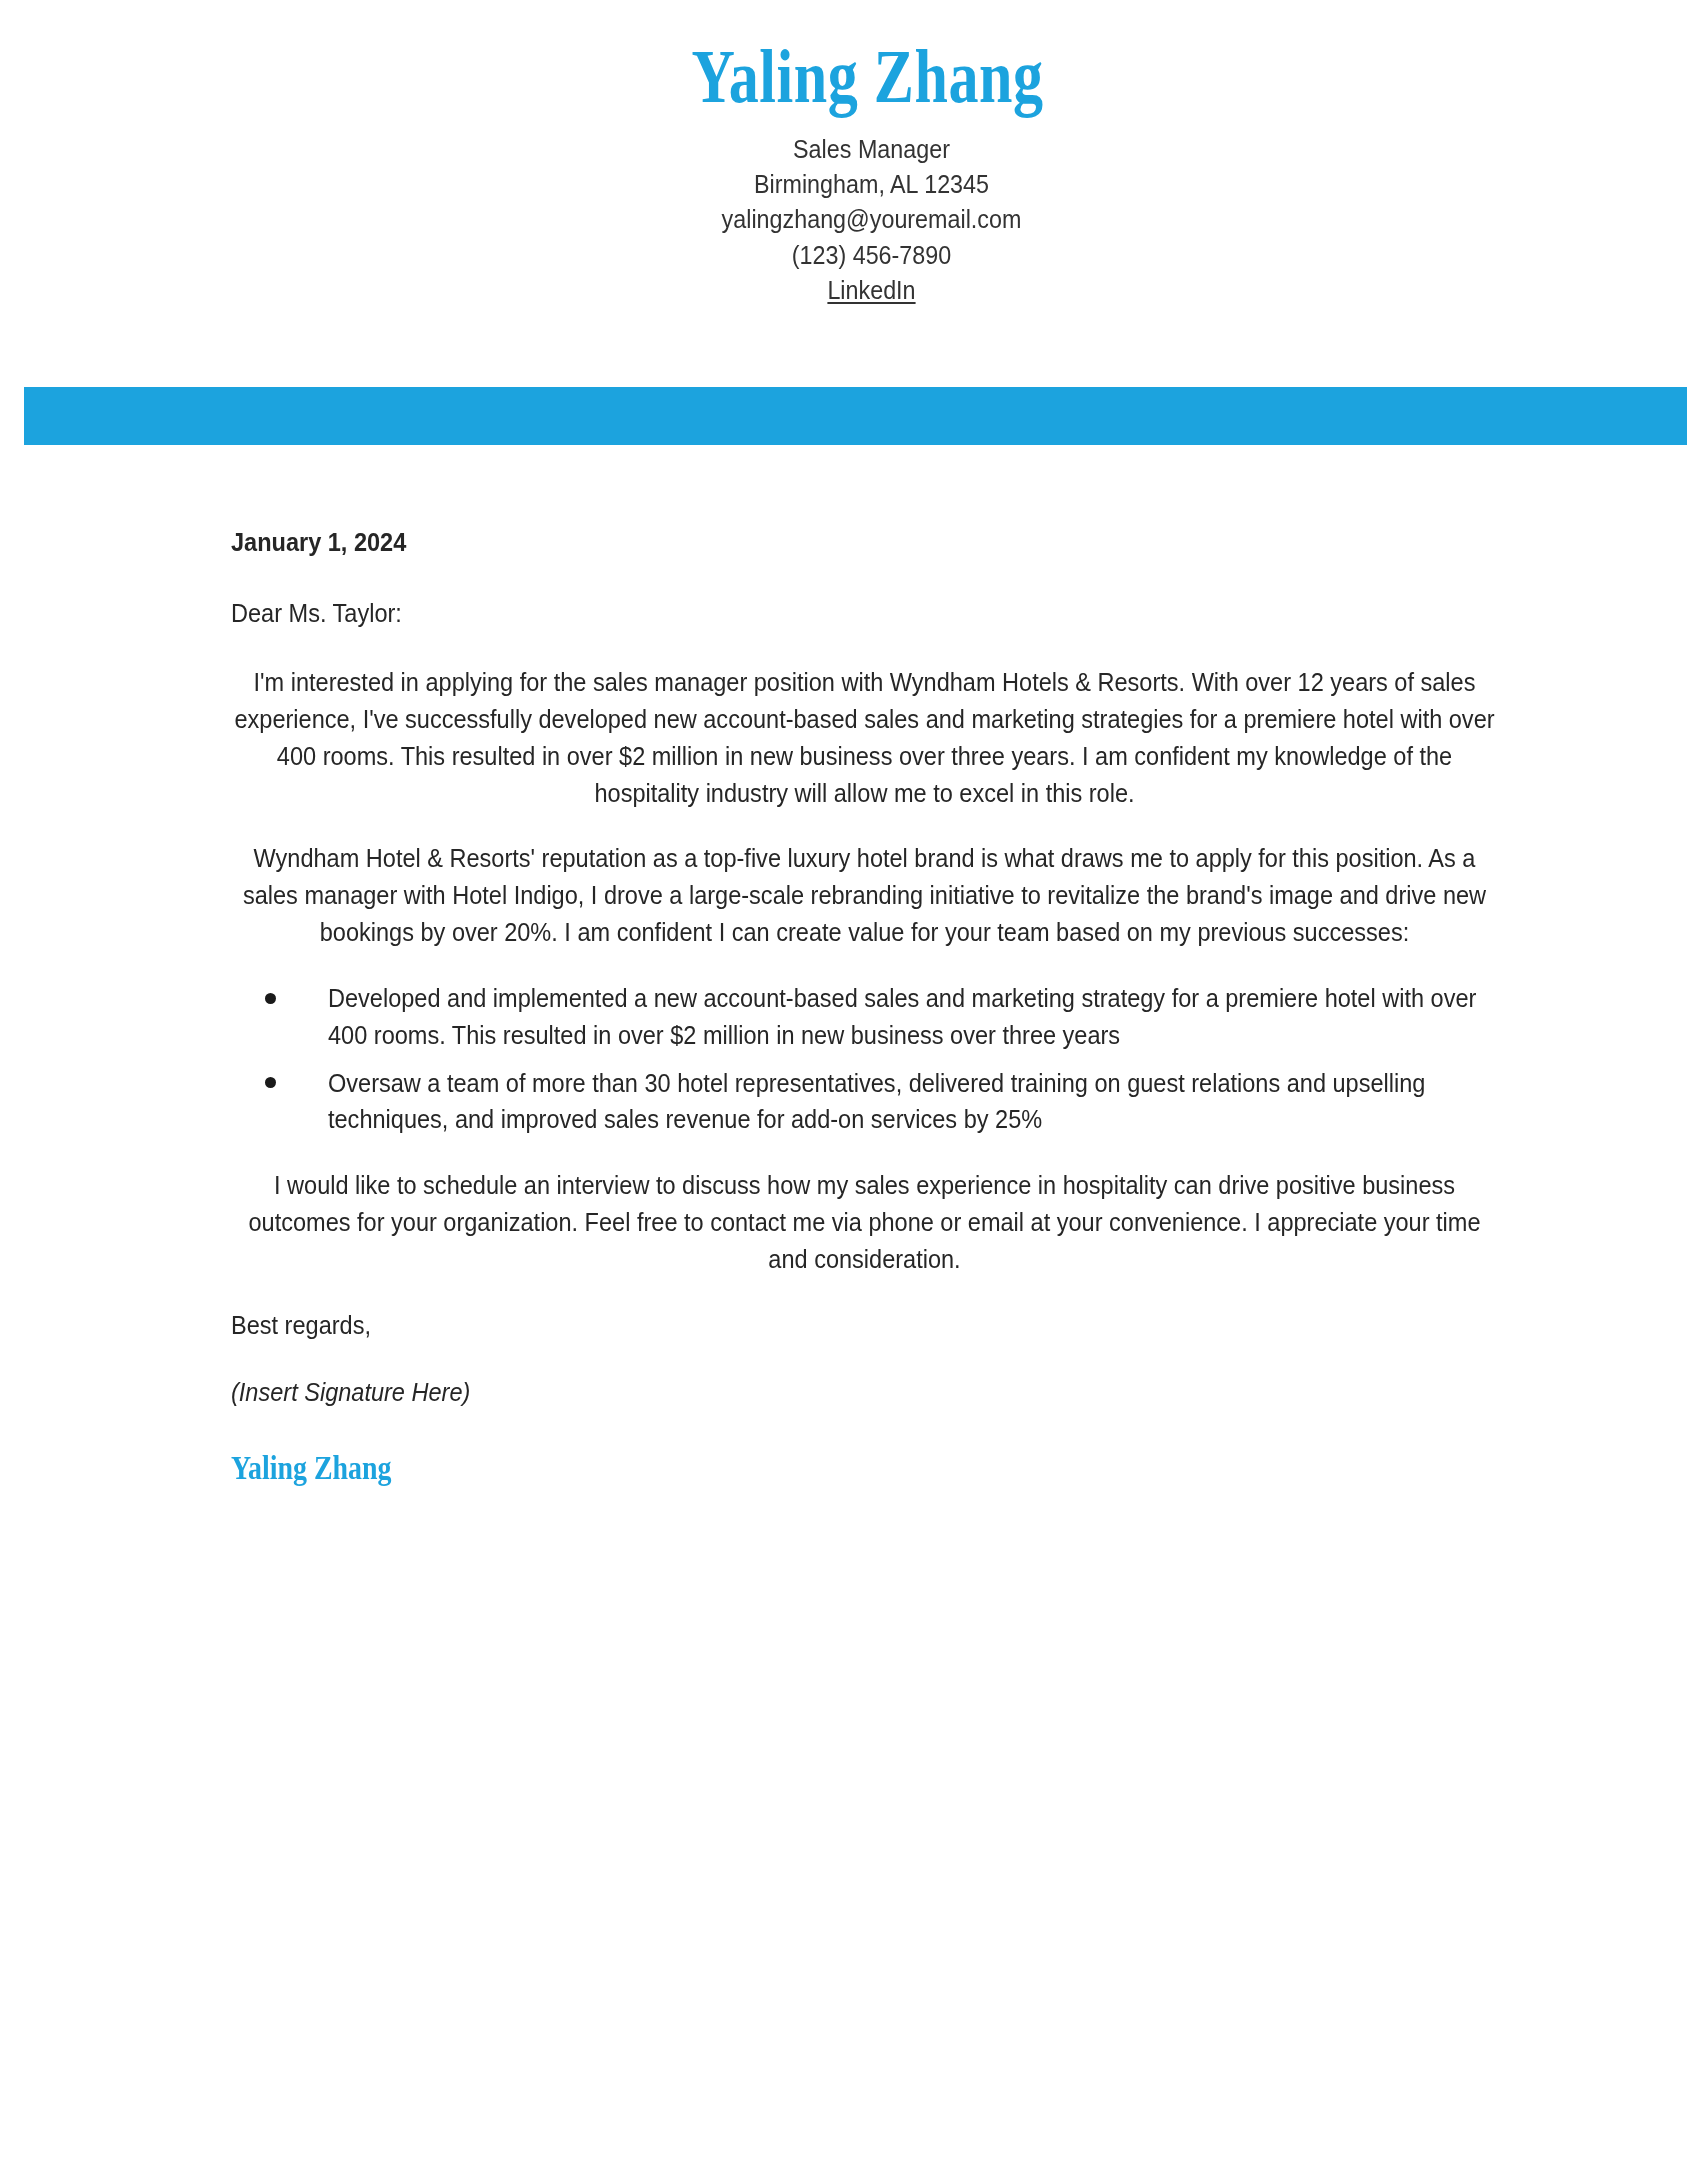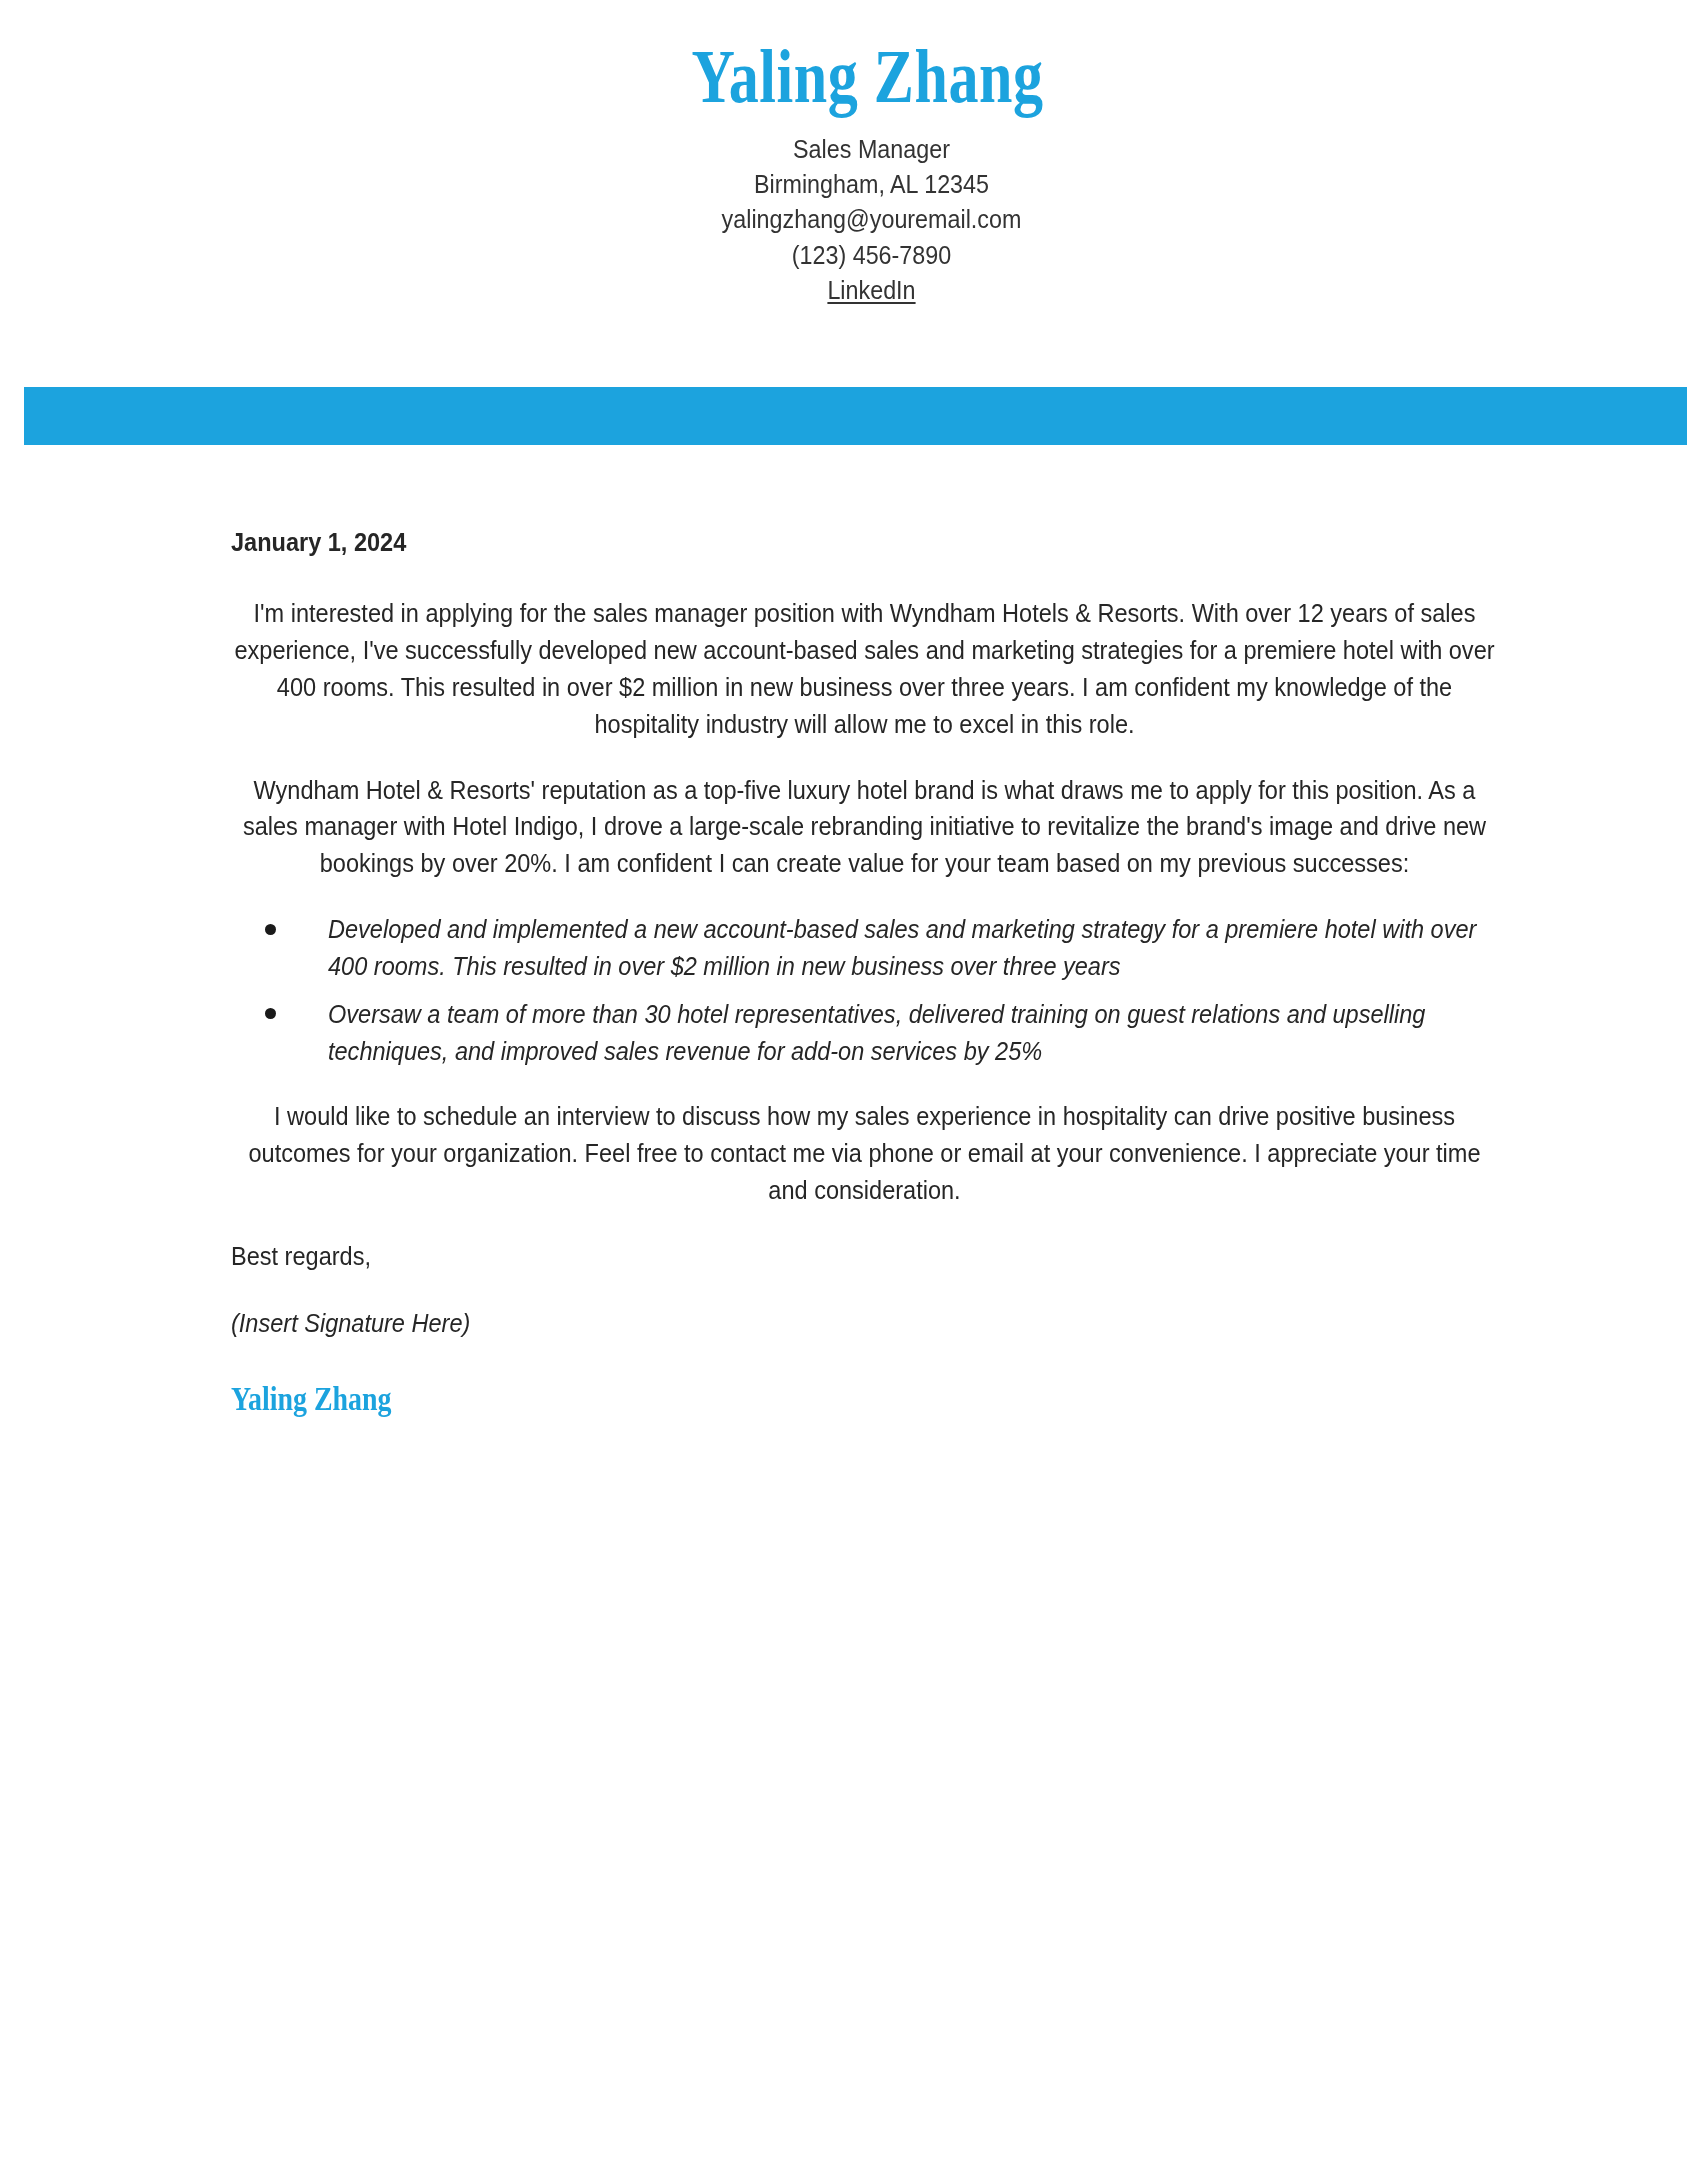--- a/index.html
+++ b/index.html
@@ -107,21 +107,20 @@
 
   .body-paragraph {
     margin: 0 0 29px 0;
     text-align: center;
   }
 
   .achievements {
     list-style: none;
     margin: 0 0 29px 0;
     padding: 0;
-    font-style: italic;
   }
   .achievement-item {
     position: relative;
     padding-left: 97px;
     margin-bottom: 10.6px;
   }
   .achievement-item:last-child { margin-bottom: 0; }
   .bullet-marker {
     position: absolute;
     left: 34px;
@@ -171,20 +170,23 @@
 
   <div class="accent-bar"></div>
 
   <main class="letter-body">
 
     <p class="letter-date">
       <span class="squeeze">January 1, 2024</span>
     </p>
 
 
+    <p class="salutation">
+      <span class="squeeze">Dear Ms. Taylor:</span>
+    </p>
 
     <p class="body-paragraph">
       <span class="squeeze">I'm interested in applying for the sales manager position with Wyndham Hotels &amp; Resorts. With over 12 years of sales experience, I've successfully developed new account-based sales and marketing strategies for a premiere hotel with over 400 rooms. This resulted in over $2 million in new business over three years. I am confident my knowledge of the hospitality industry will allow me to excel in this role.</span>
     </p>
 
     <p class="body-paragraph">
       <span class="squeeze">Wyndham Hotel &amp; Resorts' reputation as a top-five luxury hotel brand is what draws me to apply for this position. As a sales manager with Hotel Indigo, I drove a large-scale rebranding initiative to revitalize the brand's image and drive new bookings by over 20%.  I am confident I can create value for your team based on my previous successes:</span>
     </p>
 
     <ul class="achievements">

